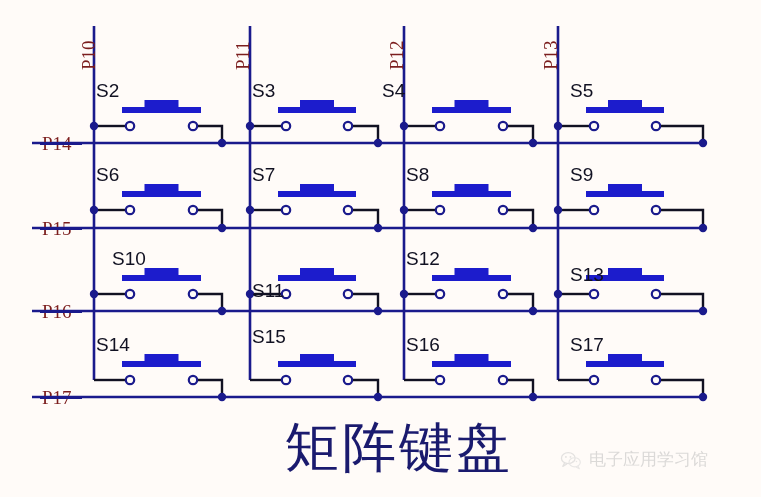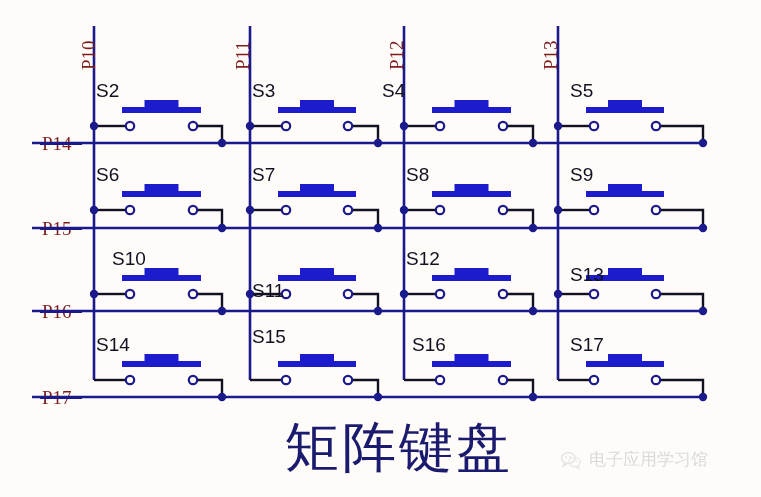--- a/index.html
+++ b/index.html
@@ -275,21 +275,21 @@
       <div class="sw-label" style="left: 96px; top: 164px;">S6</div>
       <div class="sw-label" style="left: 252px; top: 164px;">S7</div>
       <div class="sw-label" style="left: 406px; top: 164px;">S8</div>
       <div class="sw-label" style="left: 570px; top: 164px;">S9</div>
       <div class="sw-label" style="left: 96px; top: 248px; margin-left: 16px;">S10</div>
       <div class="sw-label" style="left: 252px; top: 248px; margin-top: 32px;">S11</div>
       <div class="sw-label" style="left: 406px; top: 248px;">S12</div>
       <div class="sw-label" style="left: 570px; top: 248px; margin-top: 16px;">S13</div>
       <div class="sw-label" style="left: 96px; top: 334px;">S14</div>
       <div class="sw-label" style="left: 252px; top: 326px; text-align: right;">S15</div>
-      <div class="sw-label" style="left: 406px; top: 334px; padding-left: 6px;">S16</div>
+      <div class="sw-label" style="left: 406px; top: 334px;">S16</div>
       <div class="sw-label" style="left: 570px; top: 334px;">S17</div>
     </div>
 
   <div id="watermark">
     <svg class="wm-icon" viewBox="0 0 24 22">
       <ellipse cx="9" cy="9" rx="7.5" ry="6" fill="none" stroke="#c9c9c9" stroke-width="1.4"></ellipse>
       <path d="M5 14 L3 18 L7.5 15.4" fill="none" stroke="#c9c9c9" stroke-width="1.4" stroke-linejoin="round"></path>
       <circle cx="6.4" cy="7.6" r="1.05" fill="#c9c9c9"></circle>
       <circle cx="11.4" cy="7.6" r="1.05" fill="#c9c9c9"></circle>
       <ellipse cx="16" cy="13.5" rx="6.2" ry="5" fill="none" stroke="#d3d3d3" stroke-width="1.3"></ellipse>

